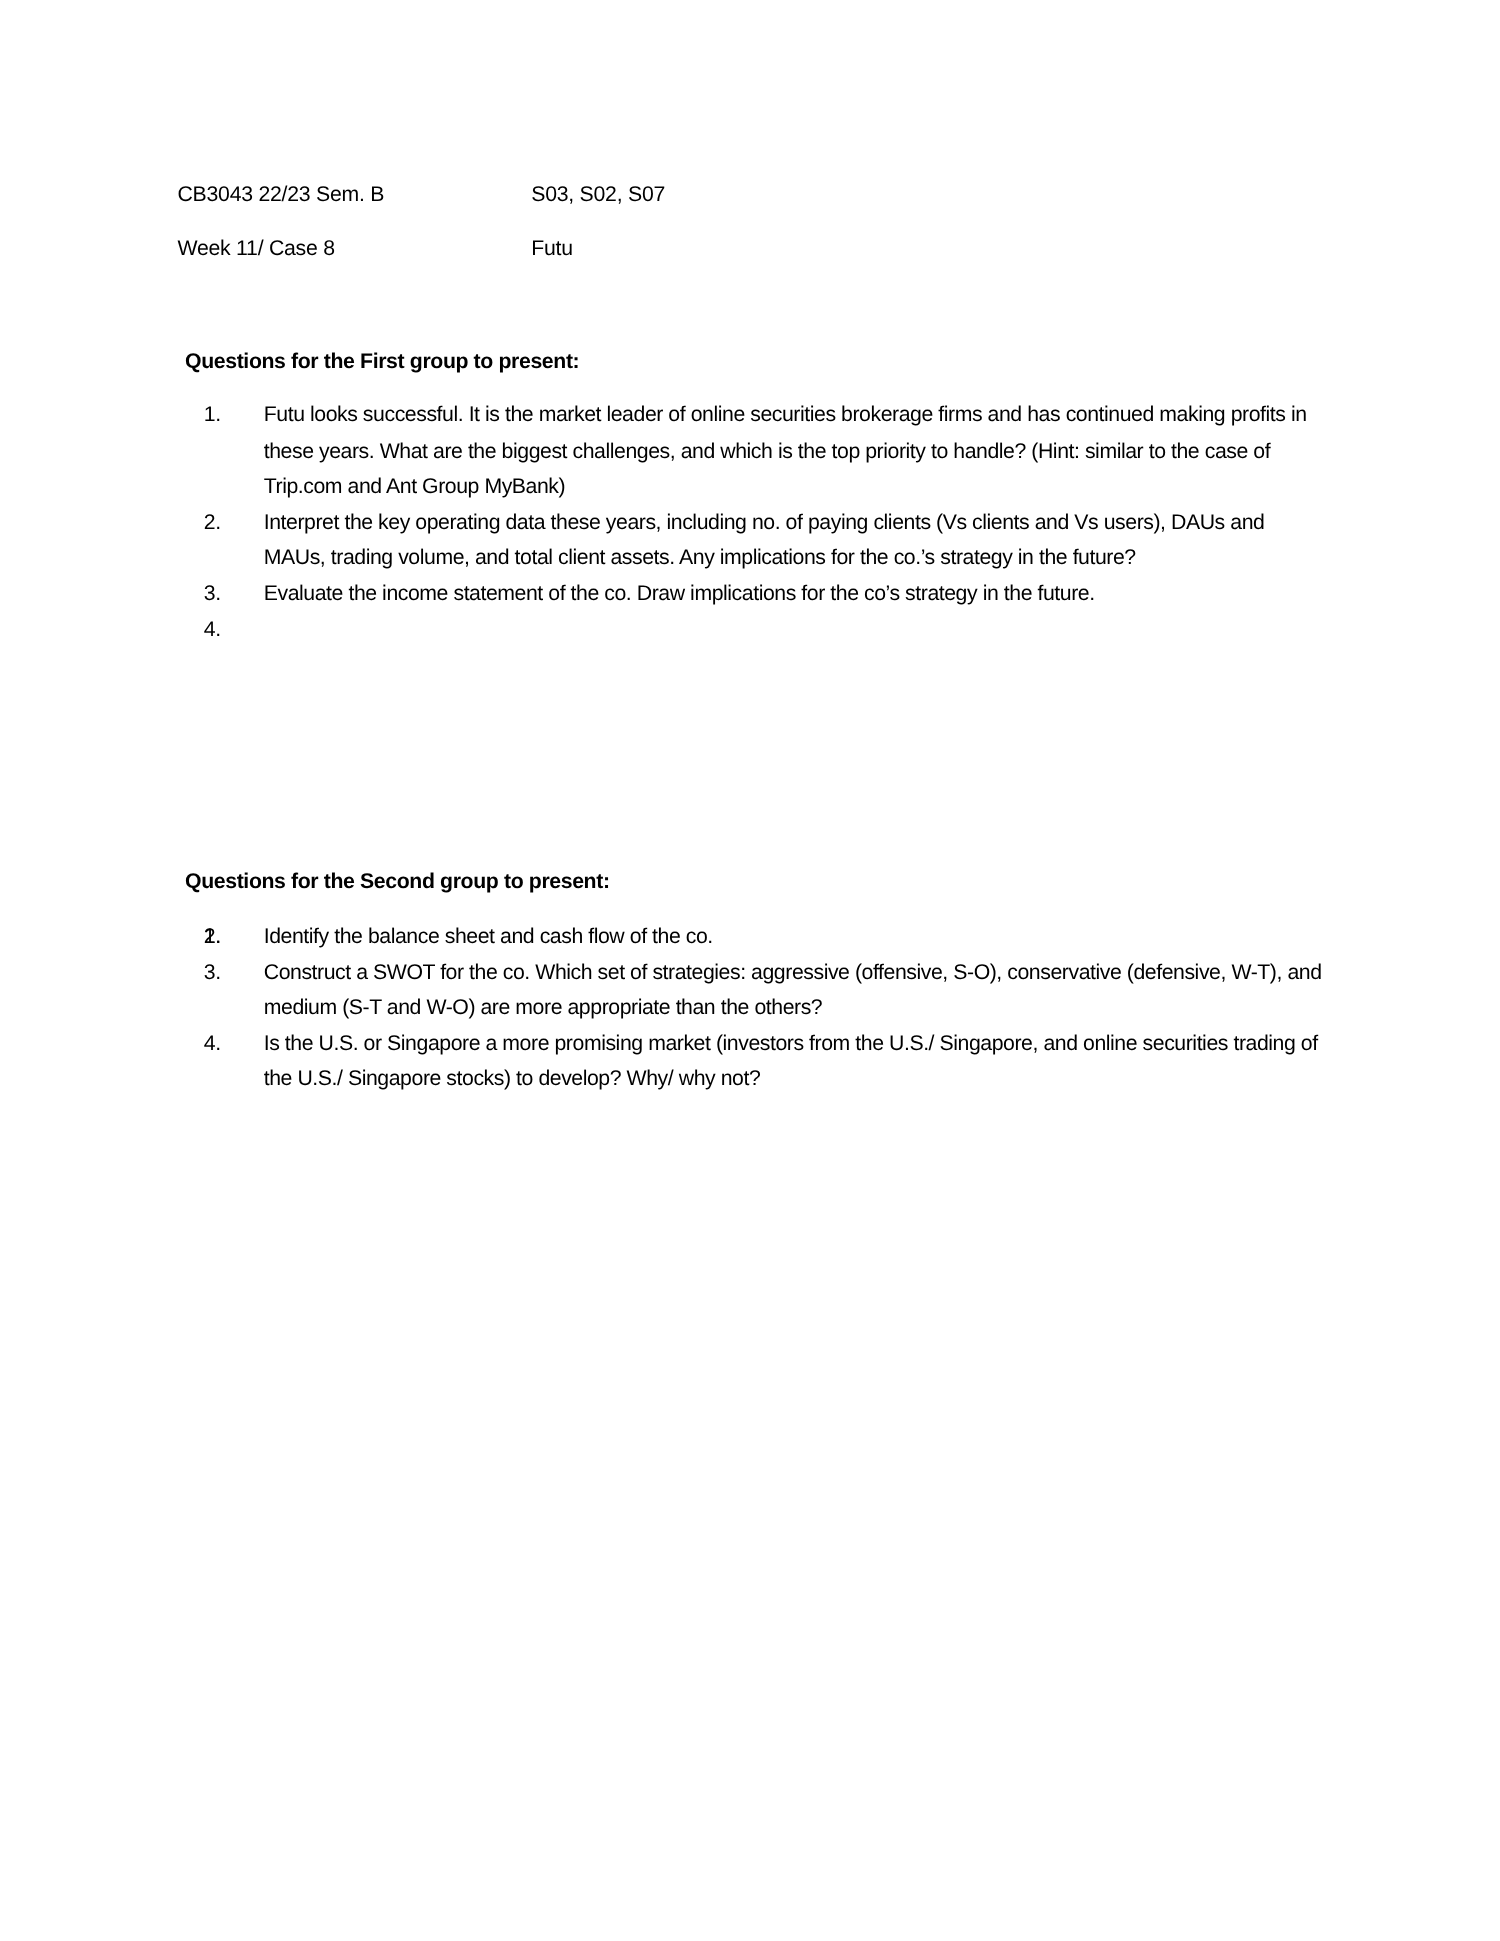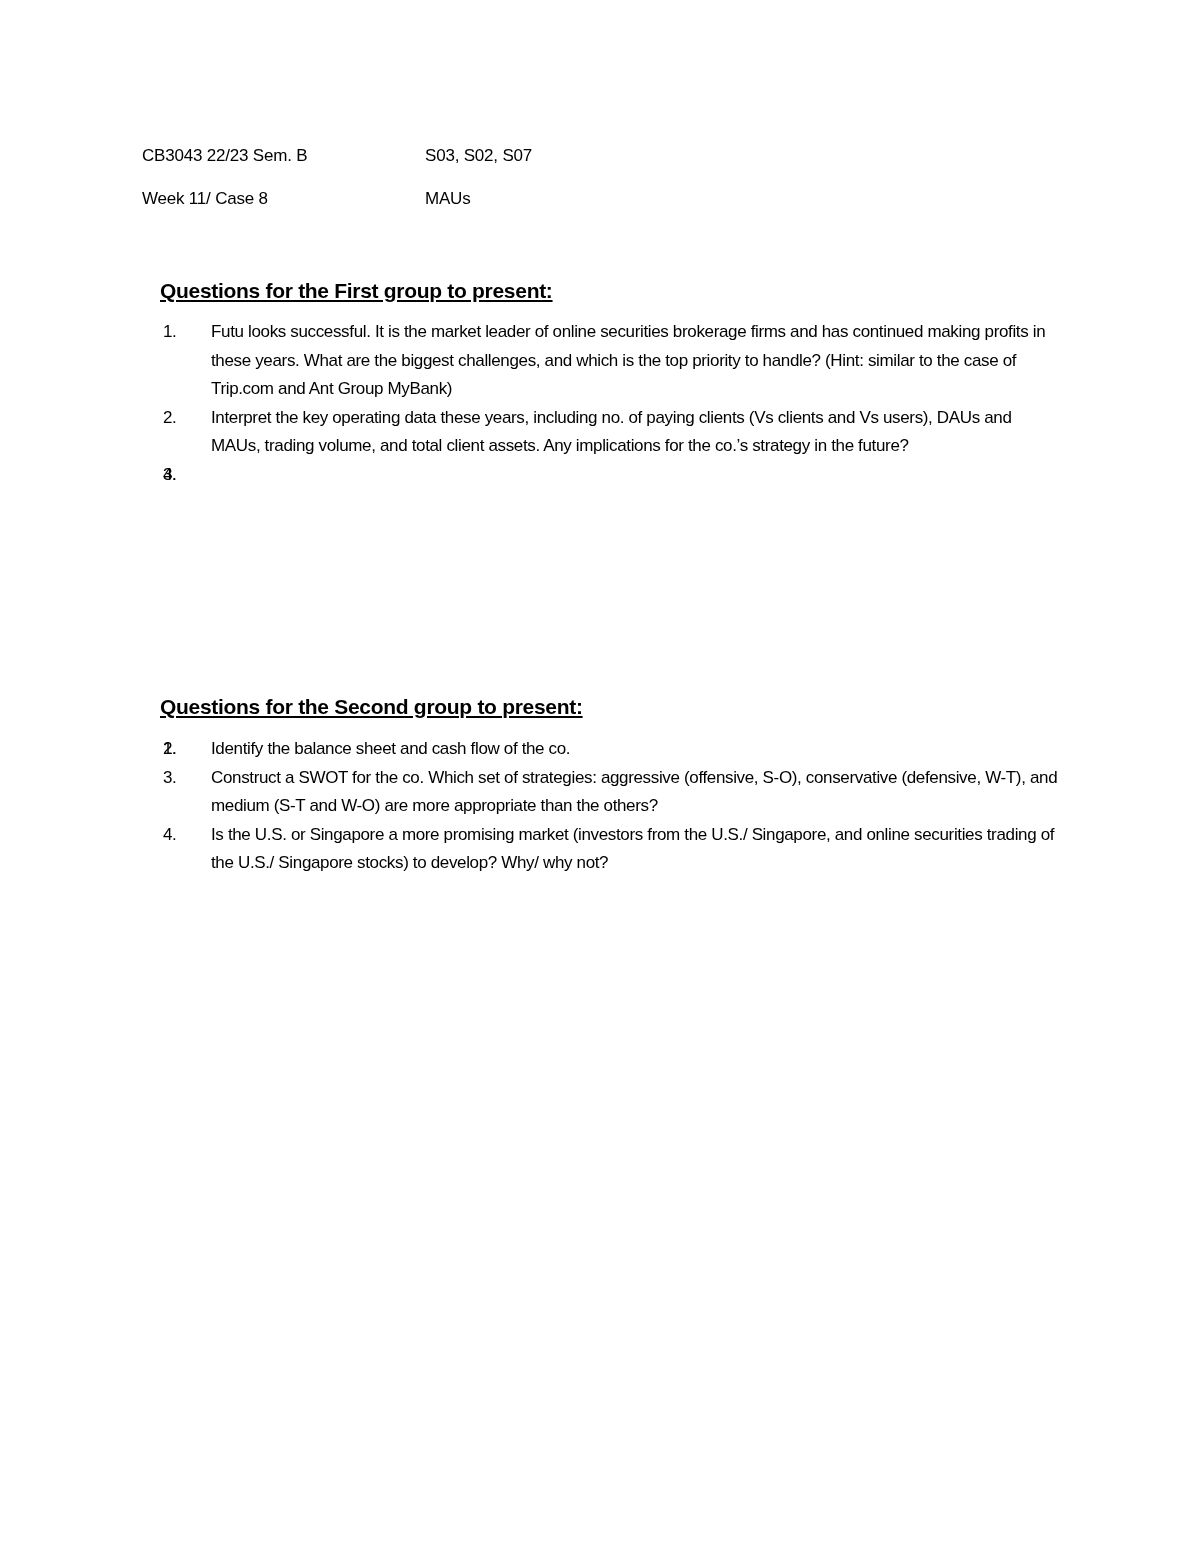--- a/index.html
+++ b/index.html
@@ -5,57 +5,58 @@
   html, body { margin: 0; padding: 0; background: #ffffff; }
   body {
     width: 1200px; height: 1553px; position: relative; overflow: hidden;
     font-family: "Liberation Sans", sans-serif; color: #000;
   }
   .page { position: absolute; left: 0; top: 0; width: 1200px; height: 1553px; background: #fff; }
   .hdr-row { position: absolute; left: 142px; font-size: 17px; letter-spacing: -0.2px; }
   .hdr-left { position: absolute; left: 0; white-space: nowrap; }
   .hdr-right { position: absolute; left: 283px; white-space: nowrap; text-align: center; }
   .section-title {
-    position: absolute; left: 160px; font-size: 21px; font-weight: bold;
-    text-decoration: underline; letter-spacing: -0.3px; white-space: nowrap;
+    position: absolute; left: 148px; font-size: 17px; font-weight: bold;
+    letter-spacing: -0.3px; white-space: nowrap;
   }
   ol.q {
     position: absolute; left: 142px; margin: 0; padding: 0; list-style: none;
     width: 920px; font-size: 17px; line-height: 28.6px; letter-spacing: -0.35px;
   }
   ol.q li { position: relative; padding-left: 69px; }
   ol.q li .num { position: absolute; left: 21px; top: 0; }
 </style>
 </head>
 <body>
 
 <div class="page">
 
   <div class="hdr-row" style="top:146px;">
     <span class="hdr-left">CB3043 22/23 Sem. B</span>
     <span class="hdr-right">S03, S02, S07</span>
   </div>
   <div class="hdr-row" style="top:189px;">
     <span class="hdr-left">Week 11/ Case 8</span>
-    <span class="hdr-right">MAUs</span>
+    <span class="hdr-right">Futu</span>
   </div>
 
   <div class="section-title" style="top:279px;">Questions for the First group to present:</div>
 
   <ol class="q" style="top:318px;">
     <li>
       <span class="num">1.</span>
       <span>Futu looks successful. It is the market leader of online securities brokerage firms and has continued making profits in these years.  What are the biggest challenges, and which is the top priority to handle? (Hint: similar to the case of Trip.com and Ant Group MyBank)</span>
     </li>
     <li>
       <span class="num">2.</span>
       <span>Interpret the key operating data these years, including no. of paying clients (Vs clients and Vs users), DAUs and MAUs, trading volume, and total client assets. Any implications for the co.’s strategy in the future?</span>
     </li>
     <li>
       <span class="num">3.</span>
+      <span>Evaluate the income statement of the co. Draw implications for the co’s strategy in the future.</span>
     </li>
     <li>
       <span class="num">4.</span>
     </li>
   </ol>
 
   <div class="section-title" style="top:695px;">Questions for the Second group to present:</div>
 
   <ol class="q" style="top:735px;">
     <li>

